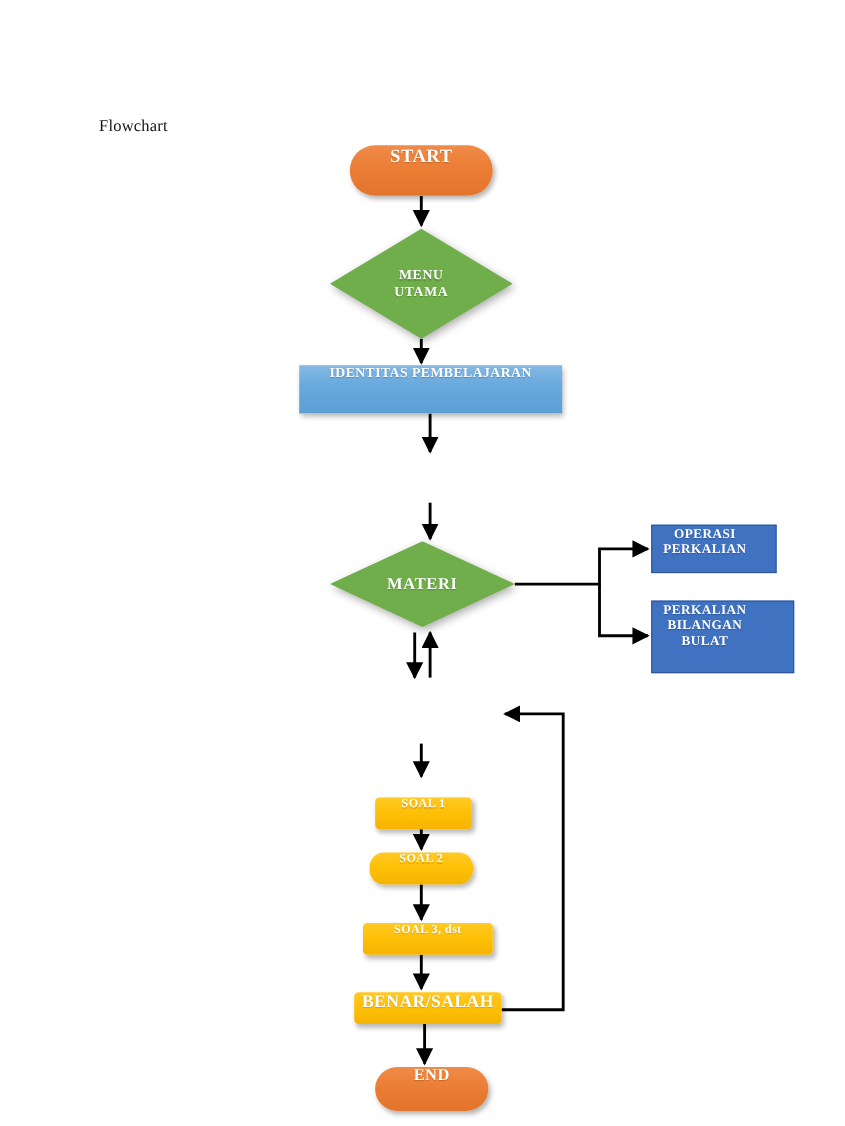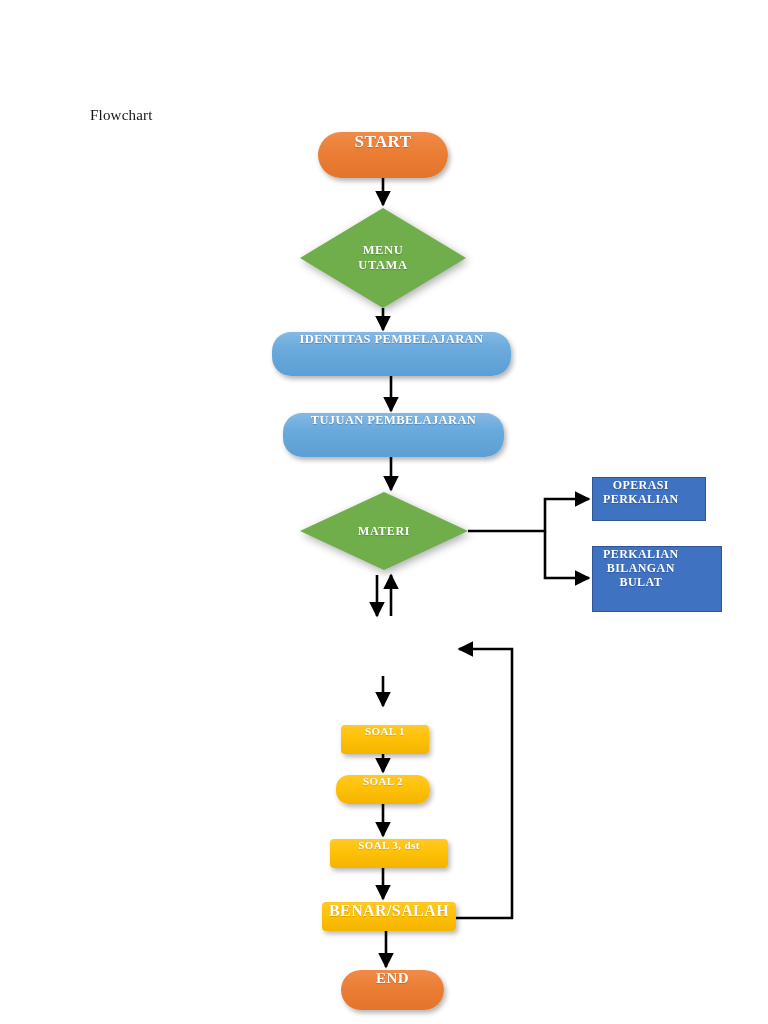--- a/index.html
+++ b/index.html
@@ -83,21 +83,20 @@
     letter-spacing: 0.6px;
     text-shadow: 0 1px 1px rgba(40,80,20,0.35);
     pointer-events: none;
   }
 
   
   .rect-lightblue {
     background: linear-gradient(180deg, #85b9e3 0%, #6aaadd 38%, #5d9fd3 100%);
     box-shadow: 2px 3px 5px rgba(0,0,0,0.30);
     text-shadow: 0 1px 1px rgba(20,60,100,0.35);
-    border-radius: 19px;
   }
 
   
   .rect-darkblue {
     background: #3f72c0;
     border: 1.5px solid #2f5597;
     padding-left: 10px;
     text-shadow: 0 1px 1px rgba(15,40,90,0.35);
   }
 
@@ -179,29 +178,26 @@
         <div>MENU</div>
         <div>UTAMA</div>
       </div>
     </div>
   </div>
 
   <div class="node center rect-lightblue" style="left:272px; top:332px; width:239px; height:44px; font-size:12.5px;">
     <span>IDENTITAS PEMBELAJARAN</span>
   </div>
 
-  <div class="node center rect-lightblue" style="left:283px; top:413px; width:221px; height:44px; font-size:12.5px;">
-    <span>TUJUAN PEMBELAJARAN</span>
-  </div>
 
   <div class="diamond-wrap" style="left:300px; top:492px; width:168px; height:78px;">
     <svg width="168" height="78" viewBox="0 0 168 78">
       <polygon points="84,0 168,39 84,78 0,39" fill="#6fae4a"></polygon>
     </svg>
-    <div class="diamond-label" style="font-size:12px;">
+    <div class="diamond-label" style="font-size:15px;">
       <span>MATERI</span>
     </div>
   </div>
 
   <div class="node left rect-darkblue" style="left:592px; top:477px; width:114px; height:44px; font-size:12px;">
     <div>
       <div>OPERASI</div>
       <div>PERKALIAN</div>
     </div>
   </div>

